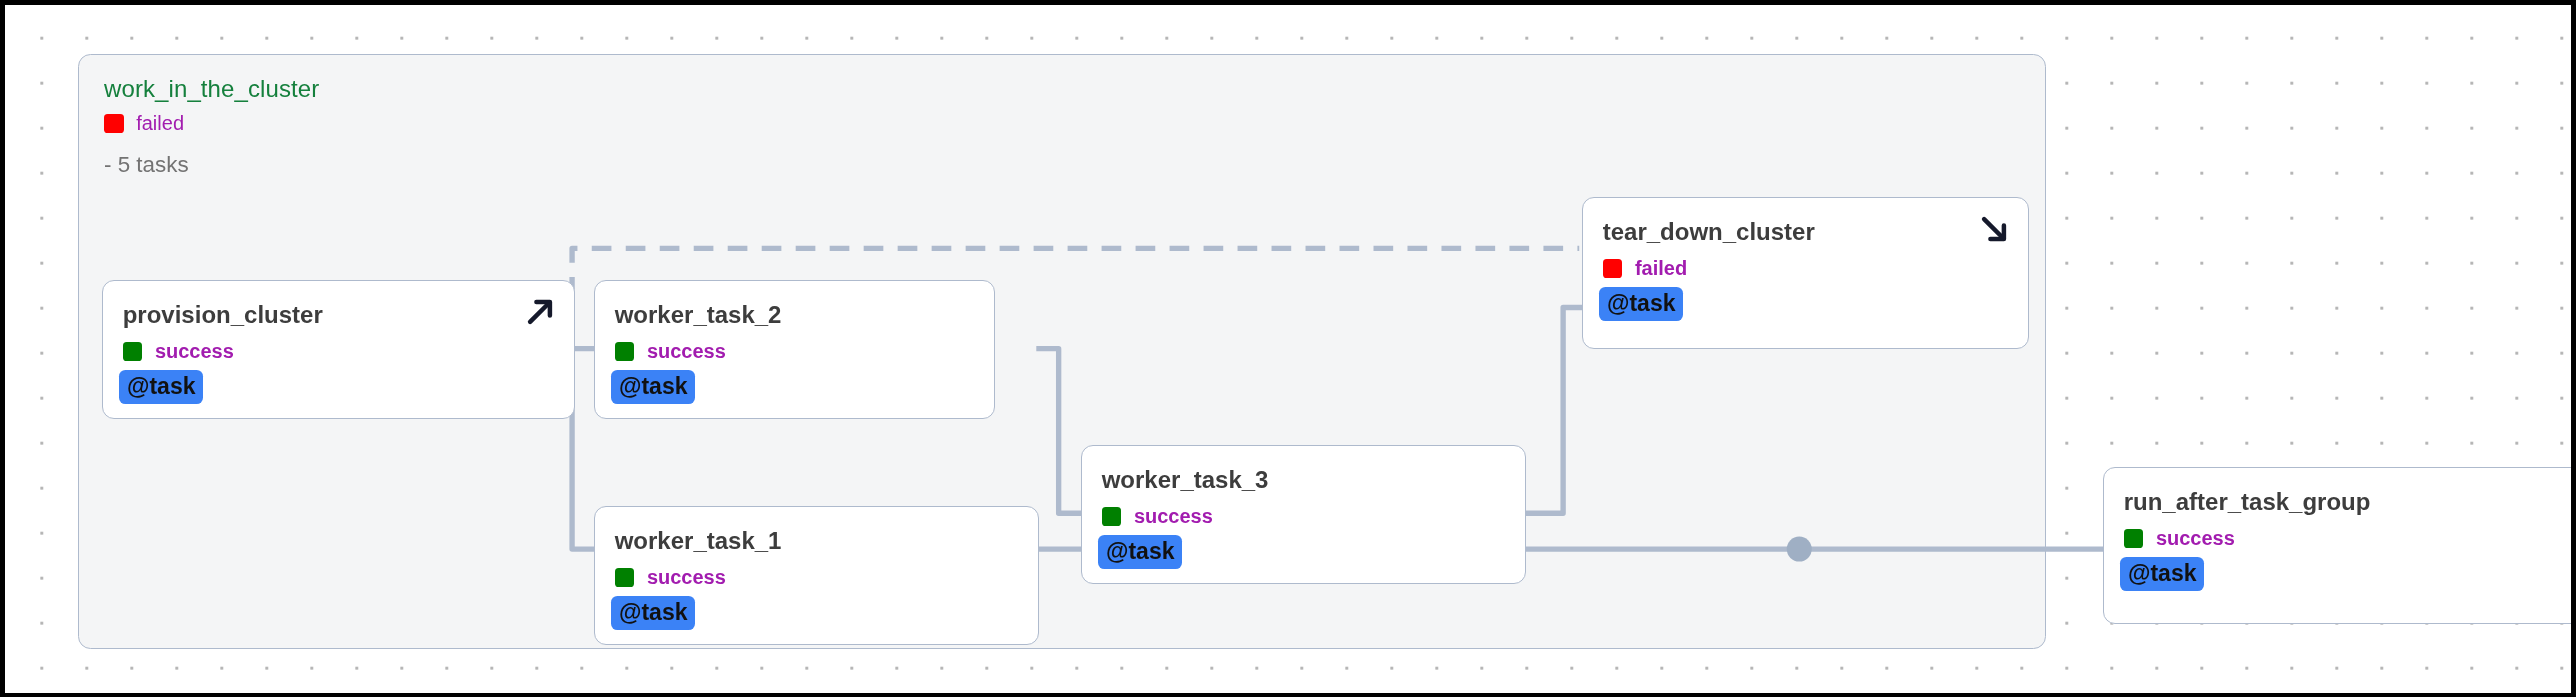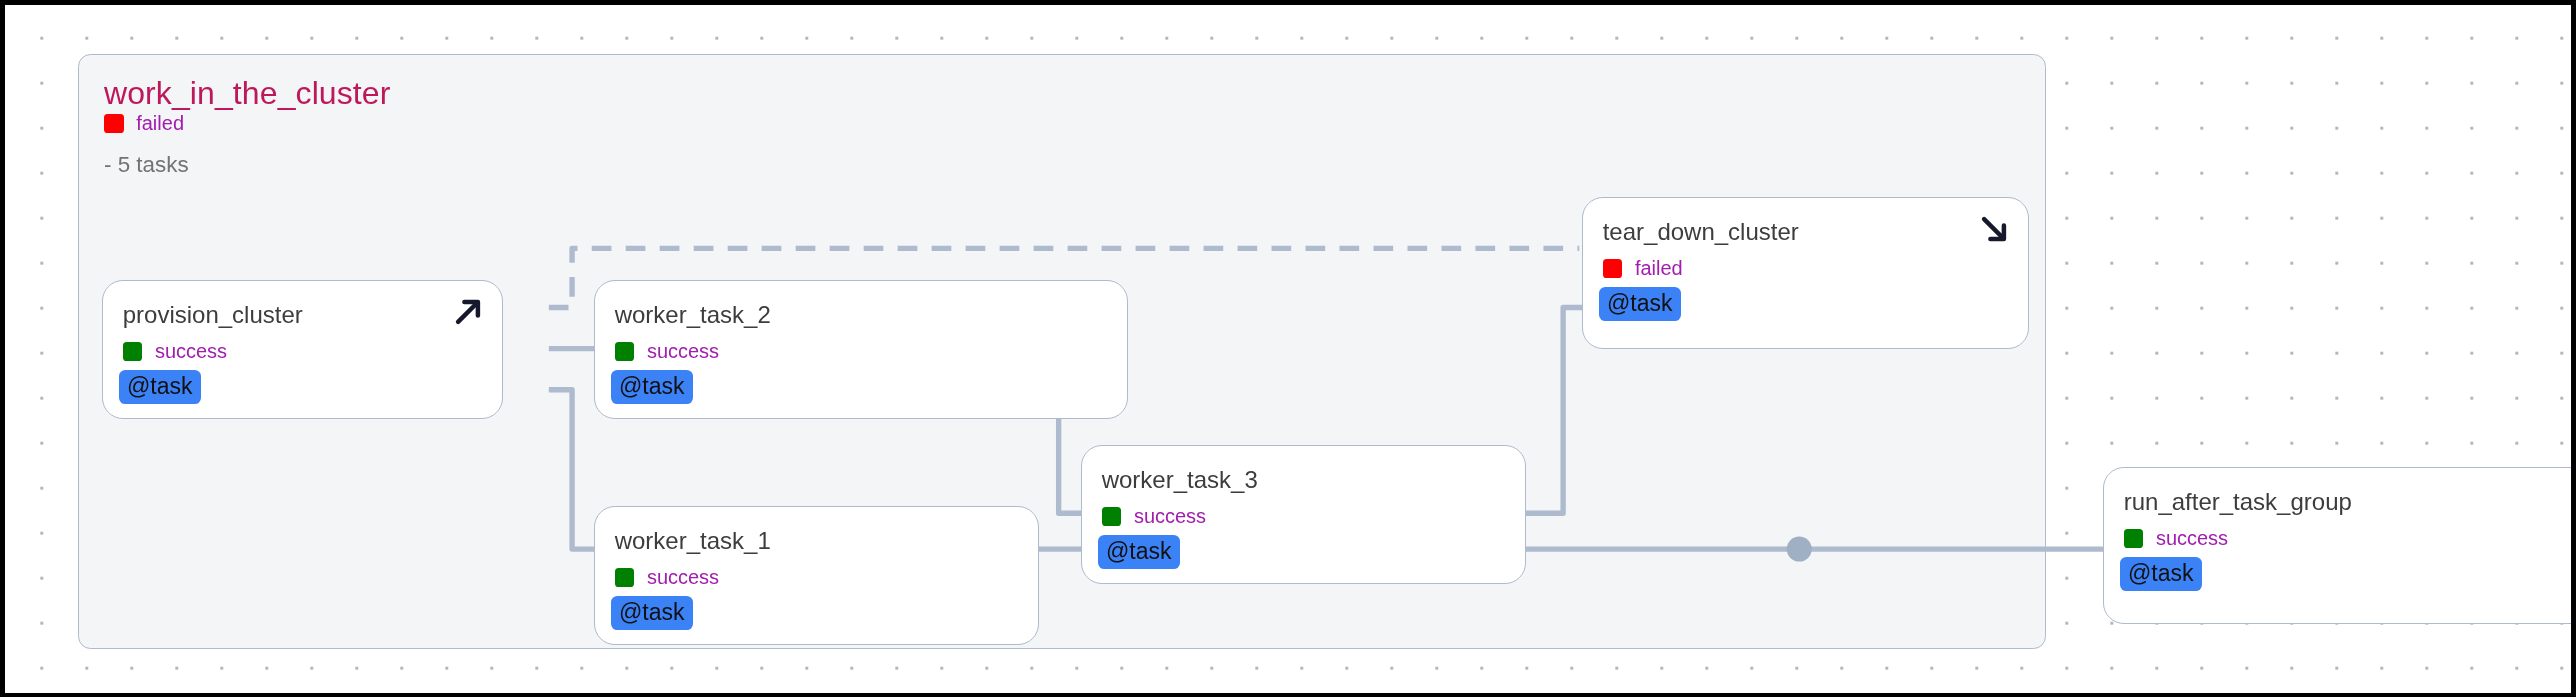--- a/index.html
+++ b/index.html
@@ -42,22 +42,22 @@
     position: absolute;
     background: #f4f5f6;
     border: 1.8px solid #aebacd;
     border-radius: 12.5px;
     box-sizing: border-box;
   }
   .tg-title {
     position: absolute;
     left: 25px;
     top: 19.7px;
-    font-size: 32px;
-    color: #be185d;
+    font-size: 24px;
+    color: #15803d;
     letter-spacing: 0.1px;
     white-space: nowrap;
   }
   .tg-status {
     position: absolute;
     left: 25px;
     top: 57px;
     display: flex;
     align-items: center;
     gap: 12.5px;
@@ -68,22 +68,23 @@
     top: 97px;
     font-size: 22.4px;
     color: #737373;
     white-space: nowrap;
   }
   
   .node {
     position: absolute;
     background: #ffffff;
     border: 1.8px solid #aebacd;
-    border-radius: 21px;
+    border-radius: 12px;
     box-sizing: border-box;
+    font-weight: bold;
   }
   .node-title {
     position: absolute;
     left: 19.7px;
     top: 19.7px;
     font-size: 24px;
     color: #3d3d3d;
     white-space: nowrap;
   }
   .node-status {
@@ -155,36 +156,36 @@
 
       <path d="M 1153 608 L 1205 608"></path>
 
       <path d="M 1697 568 L 1742 568 L 1742 338 L 1766 338"></path>
 
       <path d="M 1697 608 L 2348 608"></path>
     </g>
     <circle cx="2006" cy="608" r="14" fill="#9fafc4"></circle>
   </svg>
 
-  <div class="node" style="left:97px; top:275px; width:401px; height:139px;">
+  <div class="node" style="left:97px; top:275px; width:473px; height:139px;">
     <span class="node-title">provision_cluster</span>
     <span class="corner-arrow">
       <svg width="36" height="36" viewBox="0 0 40 40">
         <path d="M 9 31 L 30 10" stroke="#15192b" stroke-width="5" stroke-linecap="round" fill="none"></path>
         <path d="M 16 9 L 31 9 L 31 24" stroke="#15192b" stroke-width="5" stroke-linecap="round" stroke-linejoin="round" fill="none"></path>
       </svg>
     </span>
     <span class="node-status">
       <span class="sq" style="background:#008000;"></span>
       <span class="status-text">success</span>
     </span>
     <span class="node-op">@task</span>
   </div>
 
-  <div class="node" style="left:589px; top:275px; width:534px; height:139px;">
+  <div class="node" style="left:589px; top:275px; width:401px; height:139px;">
     <span class="node-title">worker_task_2</span>
     <span class="node-status">
       <span class="sq" style="background:#008000;"></span>
       <span class="status-text">success</span>
     </span>
     <span class="node-op">@task</span>
   </div>
 
   <div class="node" style="left:589px; top:501px; width:445px; height:139px;">
     <span class="node-title">worker_task_1</span>

